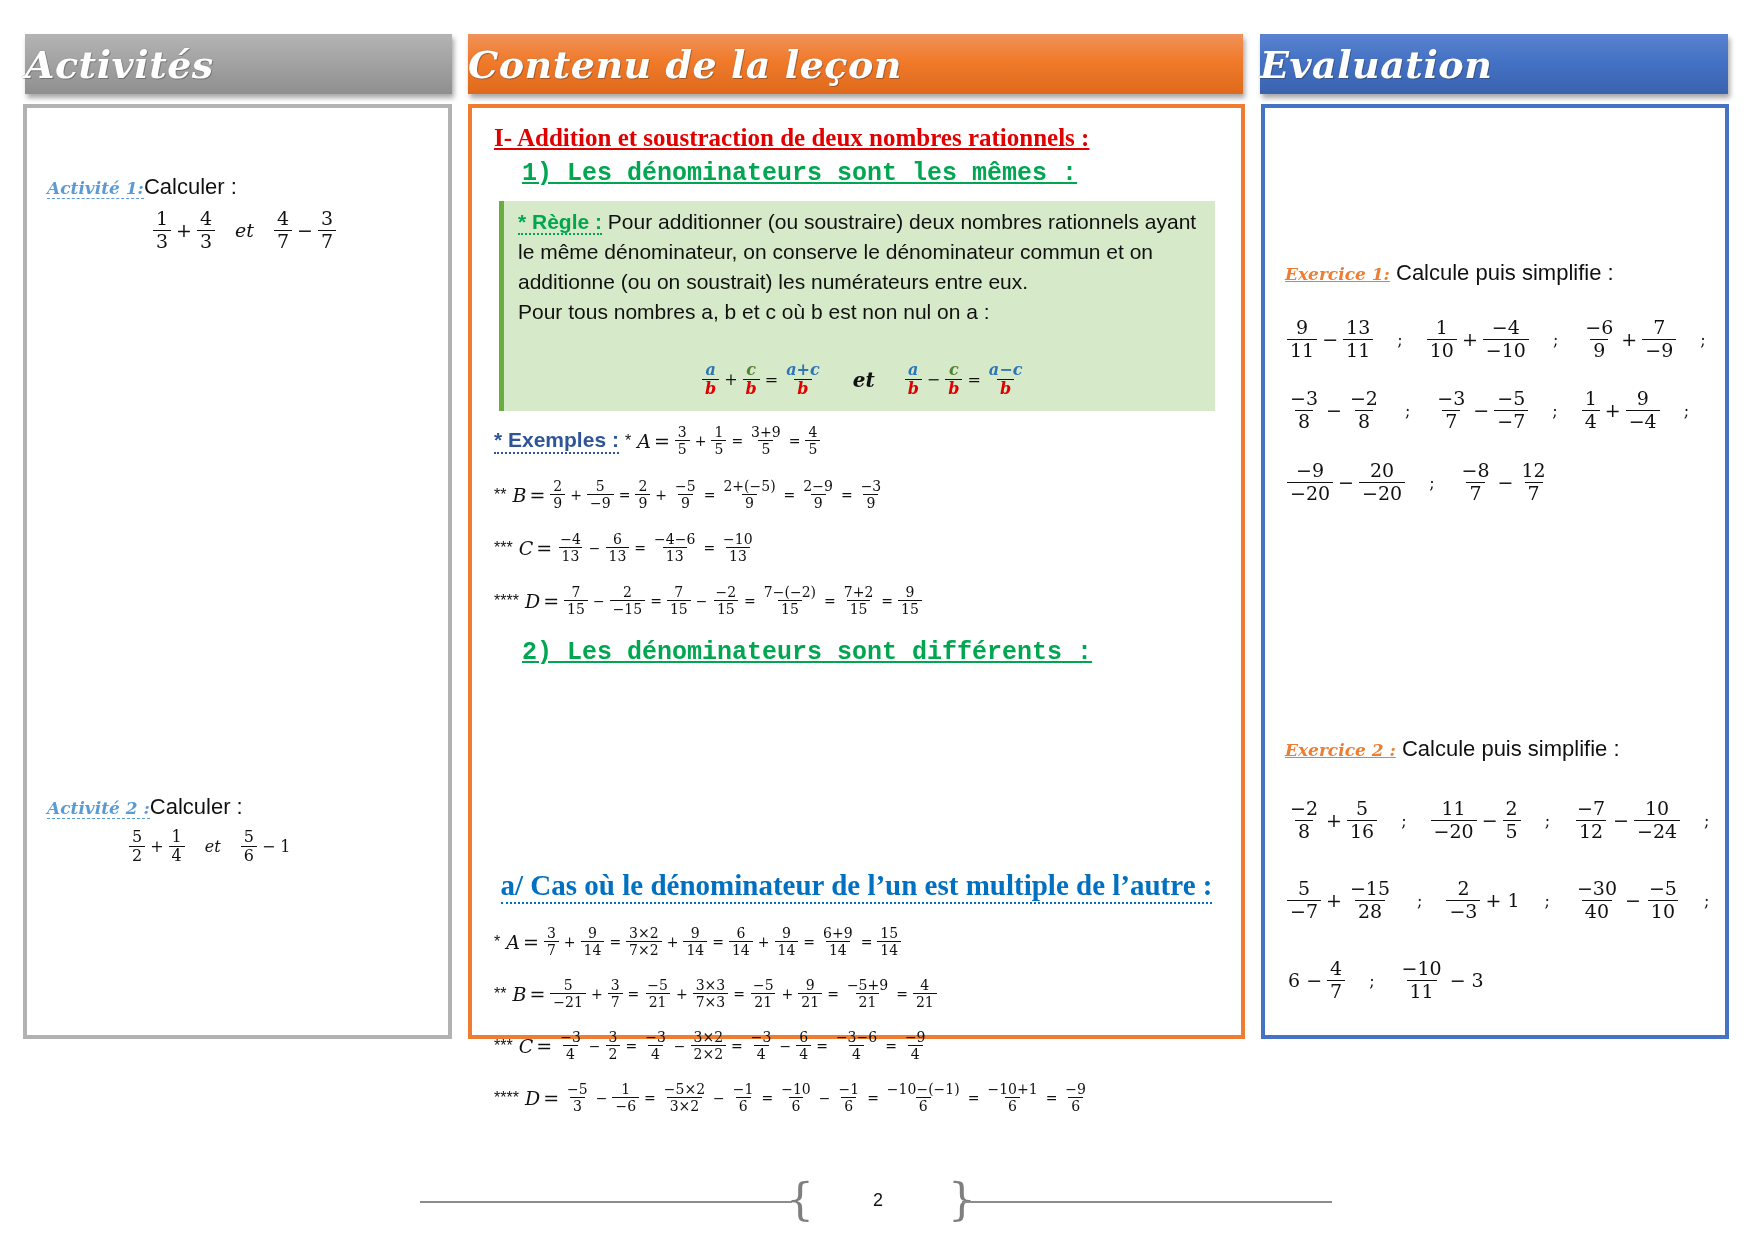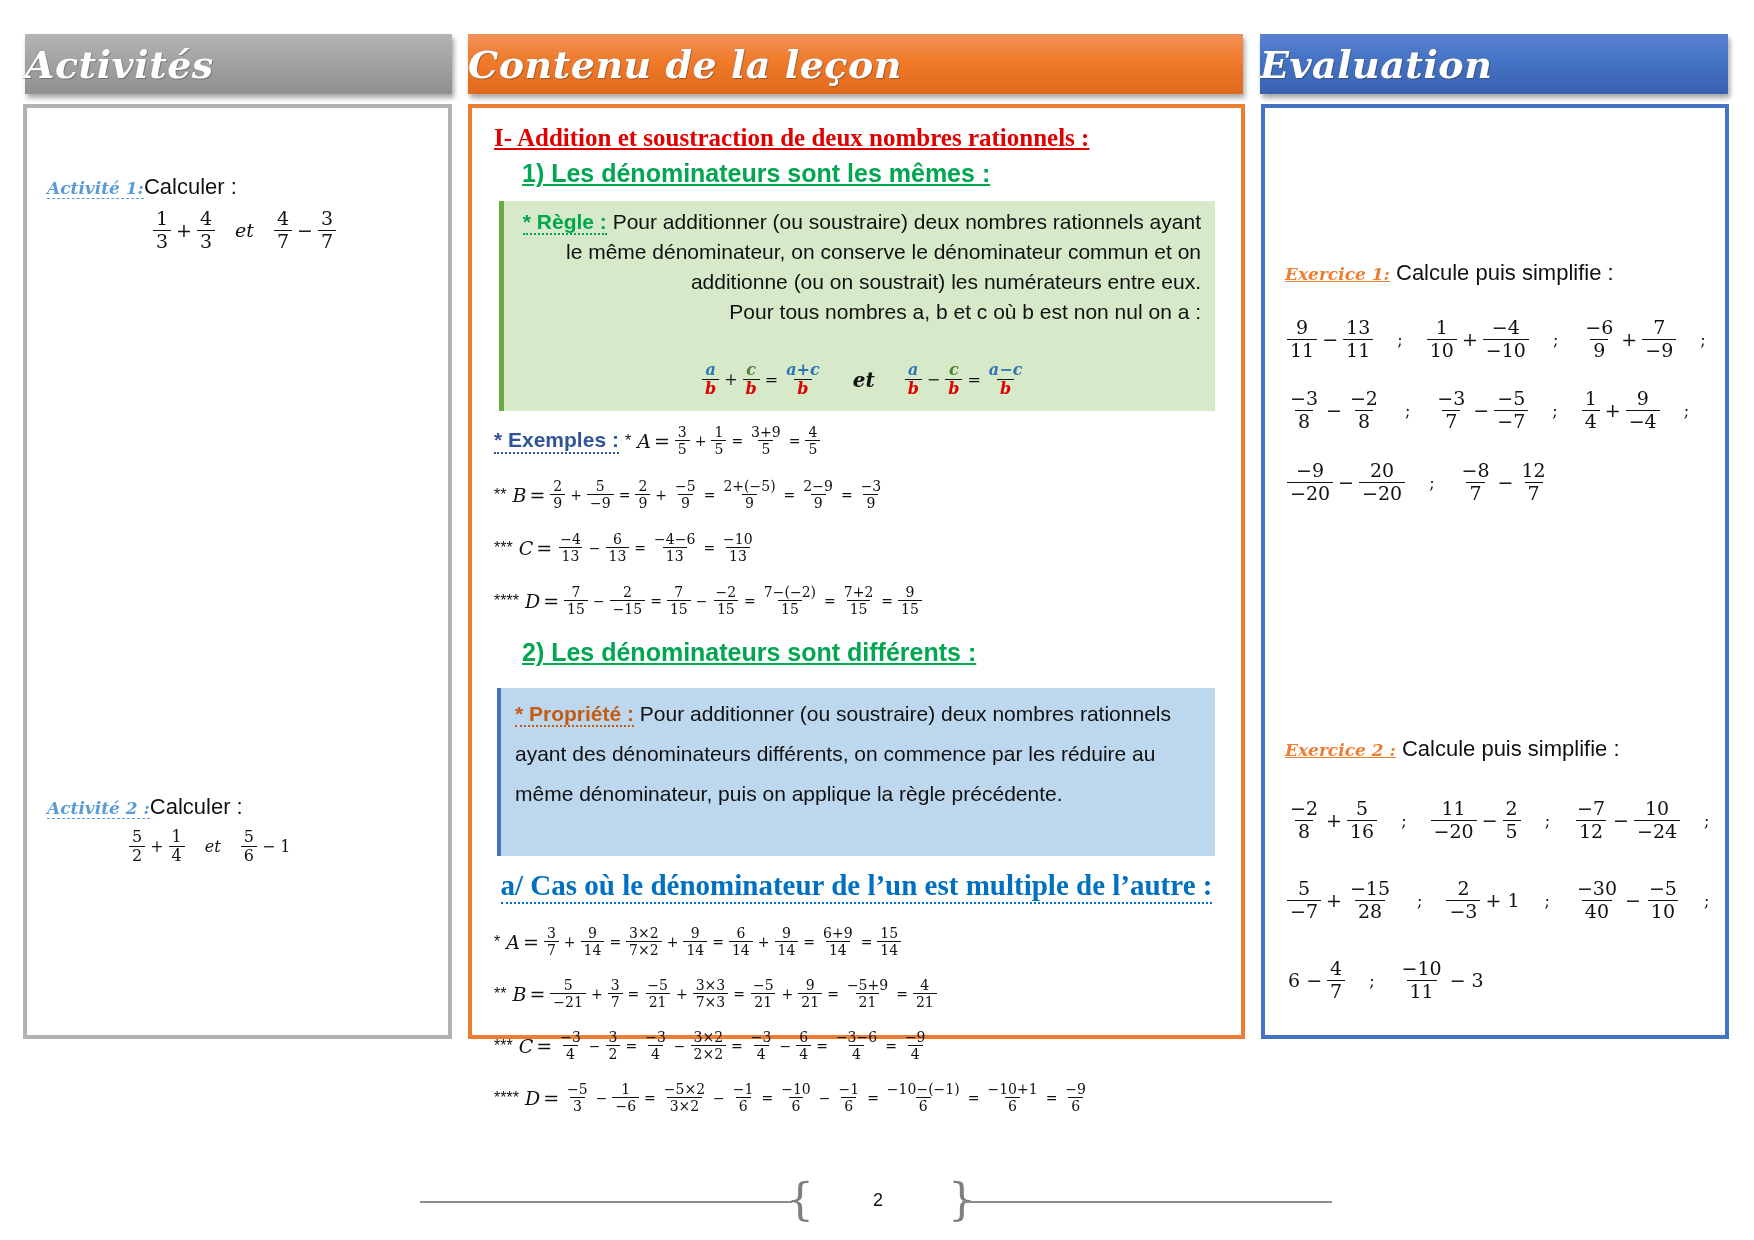--- a/index.html
+++ b/index.html
@@ -29,21 +29,21 @@
   .sm .frac .d { border-top-width: 1.2px; }
   .it { font-style: italic; }
 
   .act-label { font-family: "DejaVu Serif", serif; font-style: italic; font-weight: bold; color: #5b9bd5;
                font-size: 17px; border-bottom: 1px dashed #5b9bd5; }
   .txt { font-size: 22px; }
   .ex-label { font-family: "DejaVu Serif", serif; font-style: italic; font-weight: bold; color: #ed7d31;
               font-size: 17px; text-decoration: underline; }
 
   .h1 { font-family: "Liberation Serif", serif; font-weight: bold; font-size: 25px; color: #e00000; text-decoration: underline; }
-  .h2 { font-family: Liberation Sans, sans-serif; font-weight: bold; font-size: 25px; color: #00a650; text-decoration: underline; }
+  .h2 { font-family: Liberation Mono, monospace; font-weight: bold; font-size: 25px; color: #00a650; text-decoration: underline; }
   .h3 { font-family: "Liberation Serif", serif; font-weight: bold; font-size: 29px; color: #0070c0;
         border-bottom: 2px dotted #0070c0; display: inline-block; line-height: 1.1; }
 
   .rule { position: absolute; background: #d6e9c8; border-left: 5px solid #6aab42; }
   .prop { position: absolute; background: #bdd7ee; border-left: 4px solid #4472c4; }
   .body-txt { font-size: 21px; line-height: 30px; color: #111; }
 
   .a { color: #2e75b6; font-weight: bold; font-style: italic; }
   .b { color: #e00000; font-weight: bold; font-style: italic; }
   .c { color: #548235; font-weight: bold; font-style: italic; }
@@ -113,21 +113,21 @@
         <span class="d">6</span>
       </span>
       <span class="op">− 1</span>
     </div>
 </div>
 
 <div class="panel p-con">
   <div class="h1" style="position:absolute; left:22px; top:16px;">I- Addition et soustraction de deux nombres rationnels :</div>
   <div class="h2" style="position:absolute; left:50px; top:51px;">1) Les dénominateurs sont les mêmes :</div>
 
-  <div class="rule" style="left:27px; top:93px; width:716px; height:210px;text-align:right;">
+  <div class="rule" style="left:27px; top:93px; width:716px; height:210px;">
     <div class="body-txt" style="padding:6px 14px 0 14px;">
       <span style="color:#00a650; font-weight:bold; border-bottom:2px dotted #00a650;">* Règle :</span><span> Pour additionner (ou soustraire) deux nombres rationnels ayant le même dénominateur, on conserve le dénominateur commun et on additionne (ou on soustrait) les numérateurs entre eux.</span>
     </div>
     <div class="body-txt" style="padding:0 14px;">Pour tous nombres a, b et c où b est non nul on a :</div>
     <div class="math" style="position:absolute; left:196px; top:160px; font-size:16px;">
       <span class="frac">
           <span class="n a">a</span>
           <span class="d b">b</span>
         </span>
         <span class="op">+</span>
@@ -289,25 +289,20 @@
         <span class="op">=</span>
         <span class="frac">
           <span class="n">9</span>
           <span class="d">15</span>
         </span>
       </div>
     </div>
 
   <div class="h2" style="position:absolute; left:50px; top:530px;">2) Les dénominateurs sont différents :</div>
 
-  <div class="prop" style="left:25px; top:580px; width:718px; height:168px;">
-    <div class="body-txt" style="padding:6px 14px; line-height:40px;">
-      <span style="color:#c55a11; font-weight:bold; border-bottom:2px dotted #c55a11;">* Propriété :</span><span> Pour additionner (ou soustraire) deux nombres rationnels ayant des dénominateurs différents, on commence par les réduire au même dénominateur, puis on applique la règle précédente.</span>
-    </div>
-  </div>
 
   <div style="position:absolute; left:0; width:100%; top:762px; text-align:center;">
     <span class="h3">a/ Cas où le dénominateur de l’un est multiple de l’autre :</span>
   </div>
 
   <div class="row" style="left:22px; top:817px;">
       <div class="math sm">
         <span class="stars">*</span>
         <span class="it" style="font-size: 19px;">A</span>
         <span class="op" style="font-size: 19px;">=</span>

